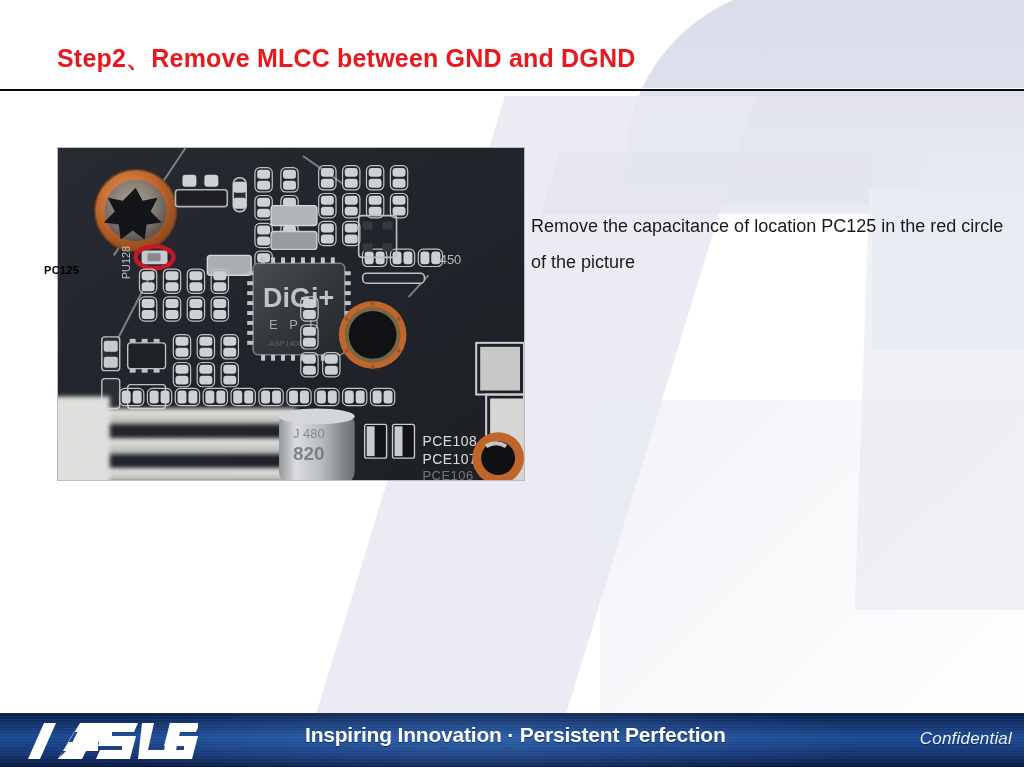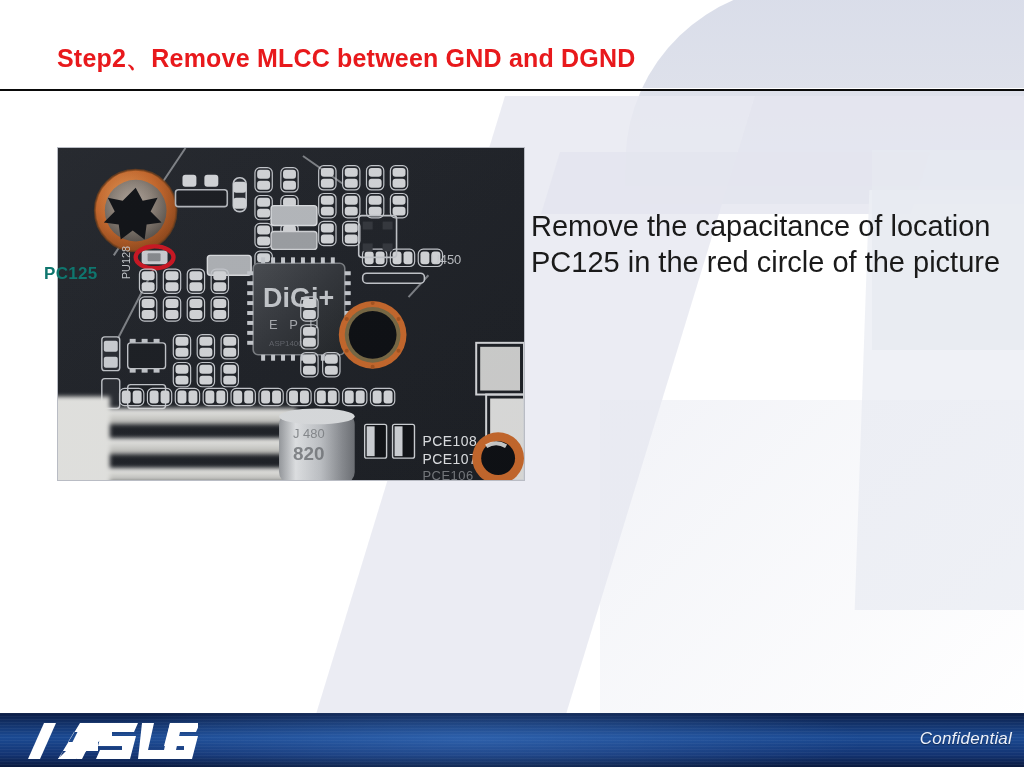--- a/index.html
+++ b/index.html
@@ -120,21 +120,21 @@
     height: 3px;
     background: linear-gradient(180deg, #ffffff 0 1px, #0a0a0a 1px 3px);
   }
 
   
   .body-text {
     position: absolute;
     left: 531px;
     top: 208px;
     width: 480px;
-    font-size: 29px;
+    font-size: 18px;
     line-height: 36px;
     color: #1a1a1a;
   }
 
   
   #photo {
     position: absolute;
     left: 57px;
     top: 147px;
     width: 468px;
@@ -144,23 +144,23 @@
     box-sizing: border-box;
     overflow: hidden;
   }
   #photo svg { display: block; width: 100%; height: 100%; }
 
   
   .pc-label {
     position: absolute;
     left: 44px;
     top: 264px;
-    font-size: 17px;
+    font-size: 11px;
     font-weight: bold;
-    color: #0f766e;
+    color: #000000;
     letter-spacing: .3px;
     z-index: 5;
   }
 
   
   #footer {
     position: absolute;
     left: 0;
     top: 713px;
     width: 1024px;
@@ -619,15 +619,16 @@
 
           <path d="M86,4 L120,4 L116,13 L94,13 L94,17 L118,17 L112,40 L78,40 L82,31 L104,31 L104,27 L80,27 Z"></path>
 
           <path d="M124,4 L136,4 L130,31 L146,31 L152,4 L164,4 L156,40 L120,40 Z"></path>
 
           <path d="M152,4 L182,4 L178,13 L160,13 L160,17 L180,17 L174,40 L144,40 L148,31 L166,31 L166,27 L146,27 Z"></path>
         </g>
       </svg>
     </div>
   </div>
+  <div class="tagline">Inspiring Innovation · Persistent Perfection</div>
   <div class="confidential">Confidential</div>
 
 </div>
 
 </body></html>

